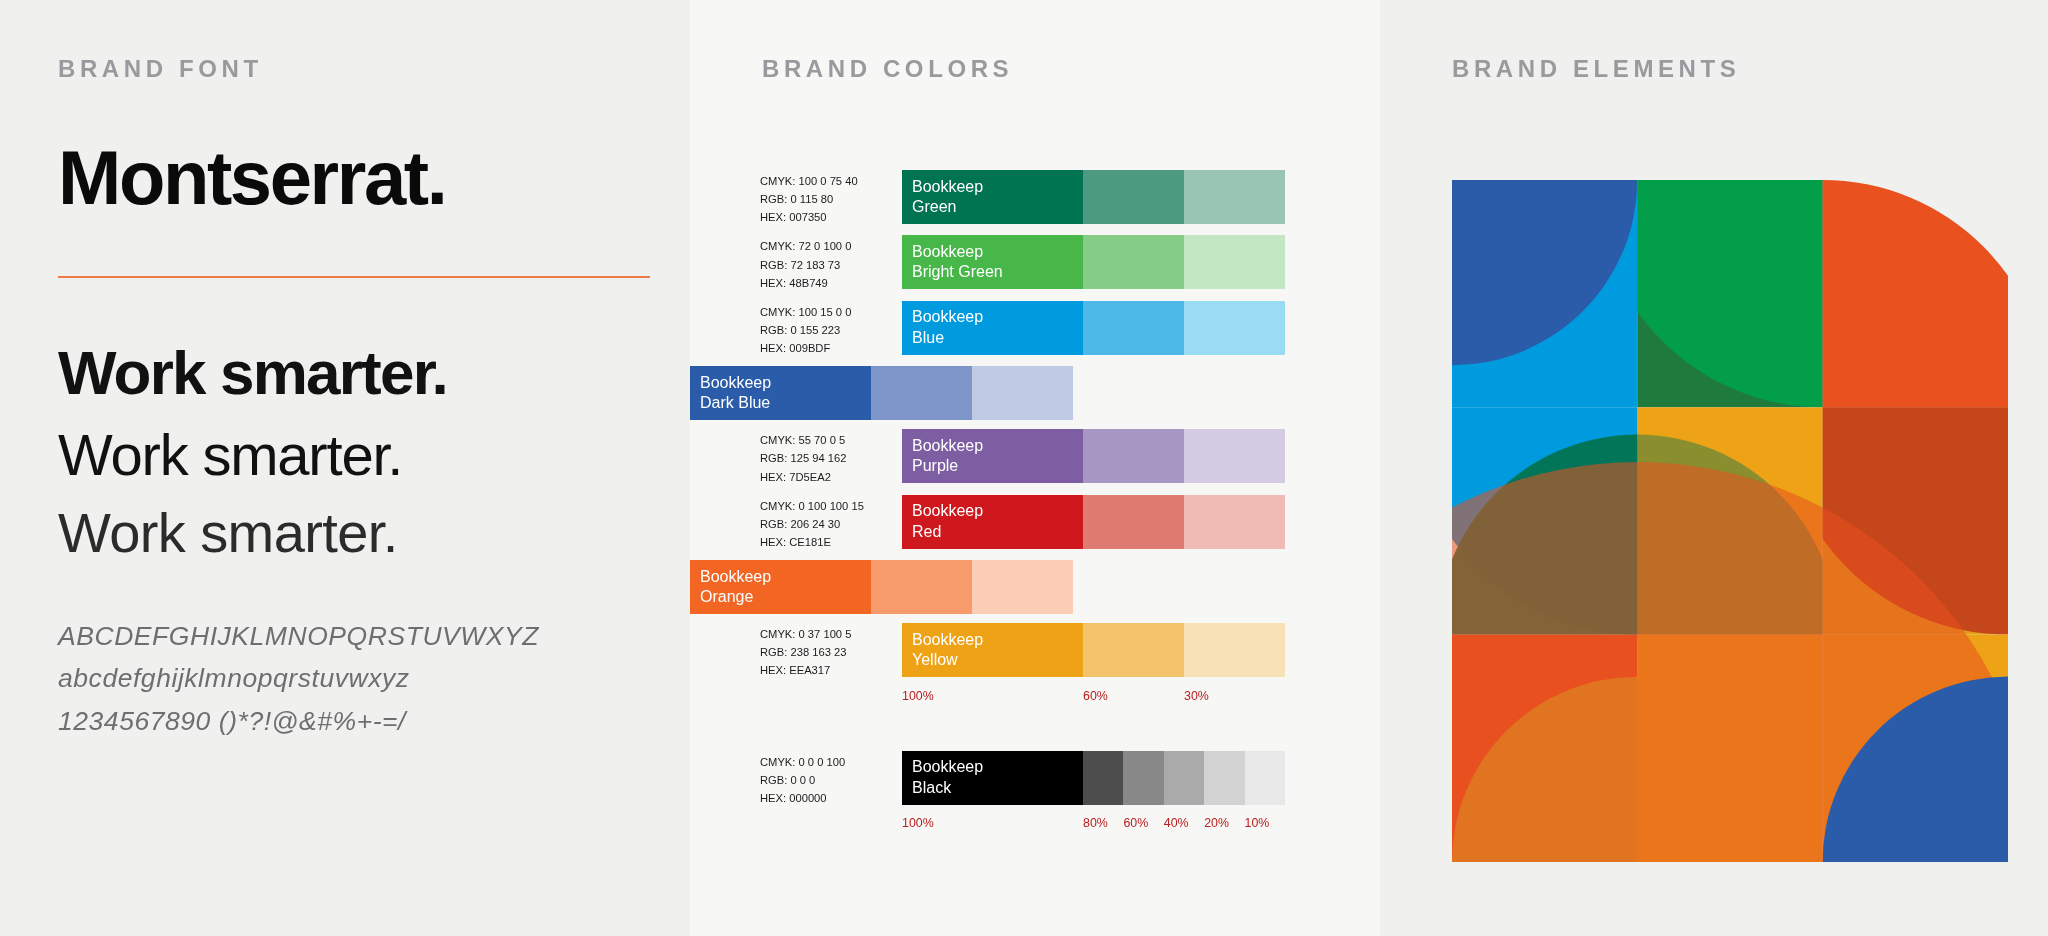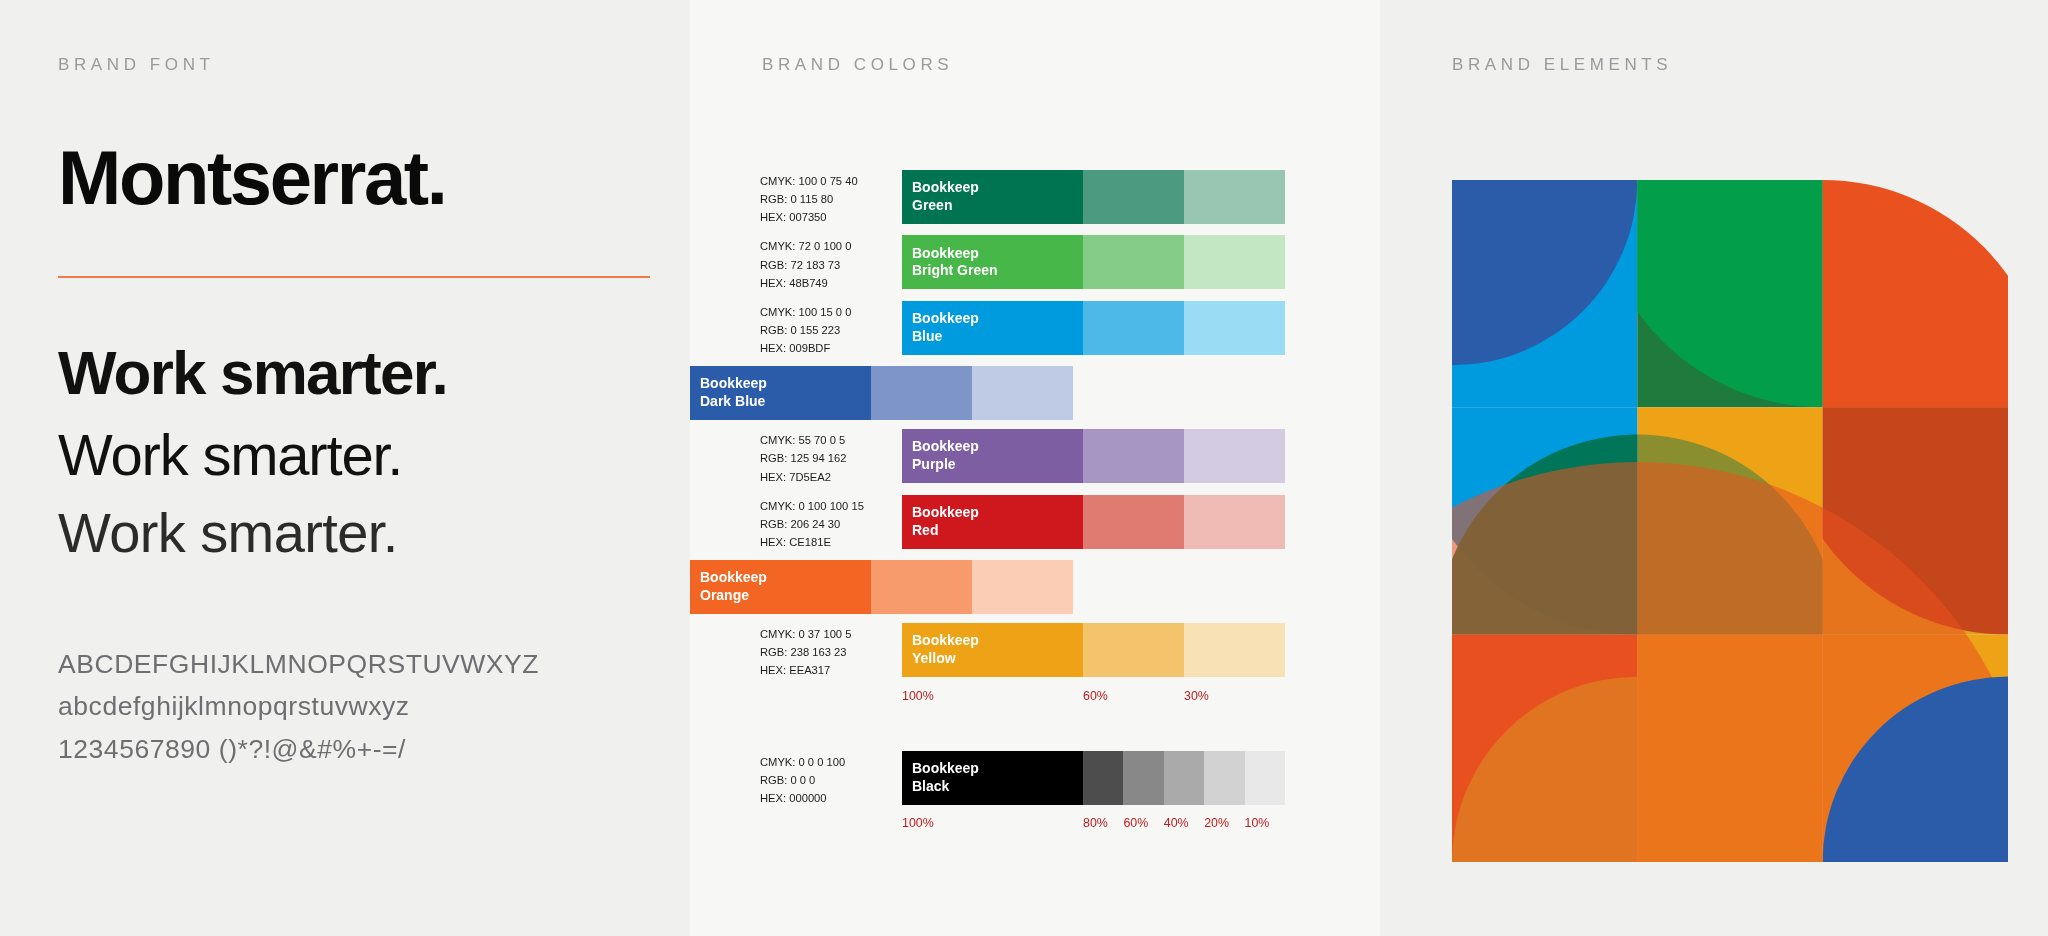--- a/index.html
+++ b/index.html
@@ -13,22 +13,22 @@
 
   
   .panel { height:936px; position:relative; }
   #panel-font     { width:690px;  background:#f0f0ee; }
   #panel-colors   { width:690px;  background:#f7f7f6; }
   #panel-elements { width:668px;  background:#f0f0ee; }
 
   .section-title {
     position:absolute;
     top:55px;
-    font-size:17px;
-    font-weight:400;
+    font-size:24px;
+    font-weight:700;
     letter-spacing:4.6px;
     color:#9a9a9e;
     white-space:nowrap;
   }
   #panel-font .section-title     { left:58px; }
   #panel-colors .section-title   { left:762px; left:0; margin-left:762px; }
   #panel-colors .section-title   { margin-left:0; left:72px; }
   #panel-elements .section-title { left:72px; }
 
   
@@ -48,21 +48,21 @@
     background:#ef7b45;
     margin-top:60px;
   }
 
   .sample { color:#111; line-height:1.06; white-space:nowrap; }
   .sample-bold    { font-size:62px; font-weight:700; letter-spacing:-1.8px; margin-top:62px; }
   .sample-regular { font-size:58px; font-weight:400; letter-spacing:-1.2px; margin-top:18px; }
   .sample-light   { font-size:56px; font-weight:300; letter-spacing:-0.6px; margin-top:18px;
                     color:#2b2b2b; }
 
-  .charset { margin-top:80px; color:#6e6e72; font-weight:300; }
+  .charset { margin-top:52px; color:#6e6e72; font-weight:300;font-style:italic; }
   .charset div { font-size:26.5px; line-height:1.62; letter-spacing:0.55px; white-space:nowrap; }
 
   
   .colors-body { position:absolute; left:0; top:170px; width:690px; }
 
   .color-row { display:flex; align-items:flex-start; margin-bottom:9px; }
 
   .color-specs {
     width:142px;
     margin-left:70px;
@@ -73,22 +73,22 @@
     font-weight:400;
     white-space:nowrap;
   }
 
   .swatch-strip { display:flex; width:383px; height:54px; }
   .swatch-main {
     flex:0 0 181px;
     display:flex; flex-direction:column; justify-content:center;
     padding-left:10px;
     color:#ffffff;
-    font-size:14px;
-    font-weight:700;
+    font-size:16px;
+    font-weight:400;
     line-height:1.28;
   }
   .swatch-tint { flex:0 0 101px; }
   .swatch-tint.t3 { flex:0 0 101px; }
 
   
   .swatch-strip.gray .swatch-main { flex:0 0 181px; }
   .swatch-strip.gray .swatch-tint { flex:0 0 40.4px; }
 
   .pct-row {

